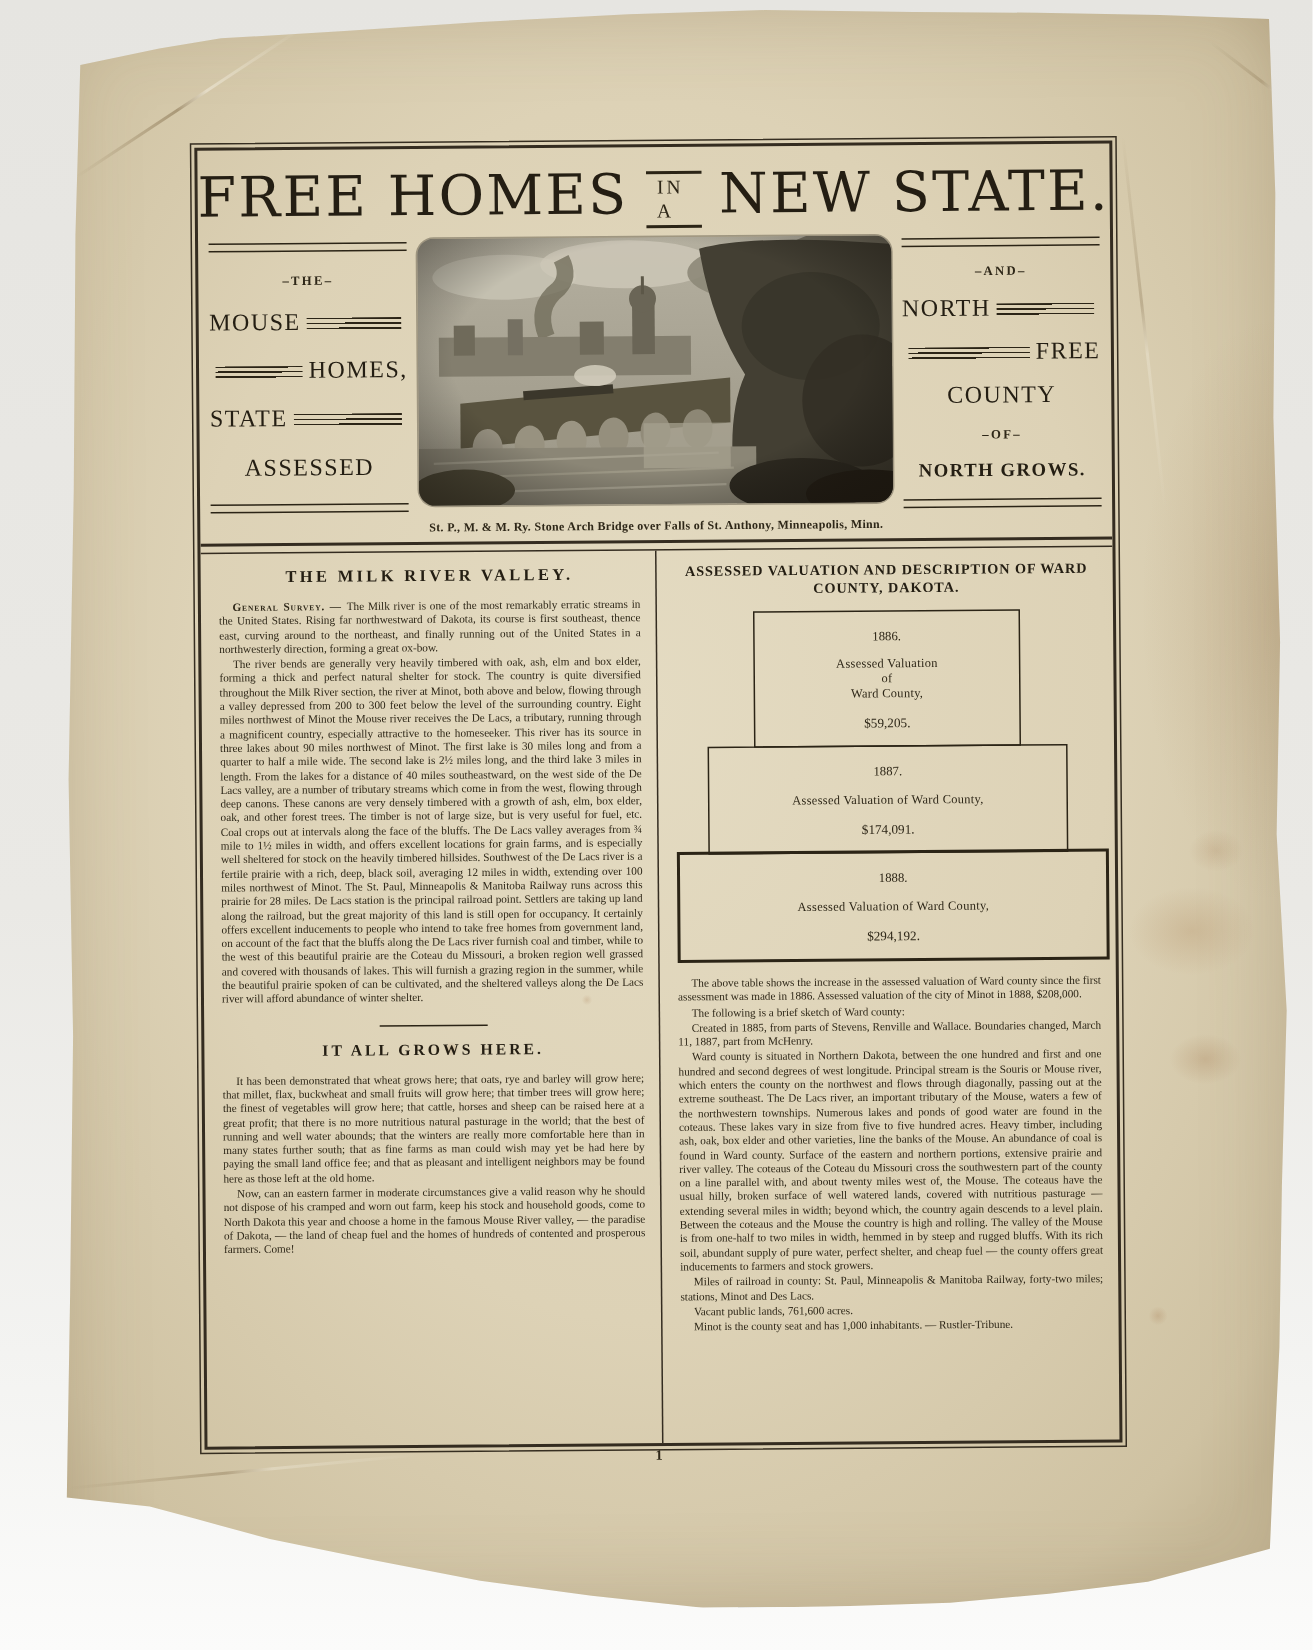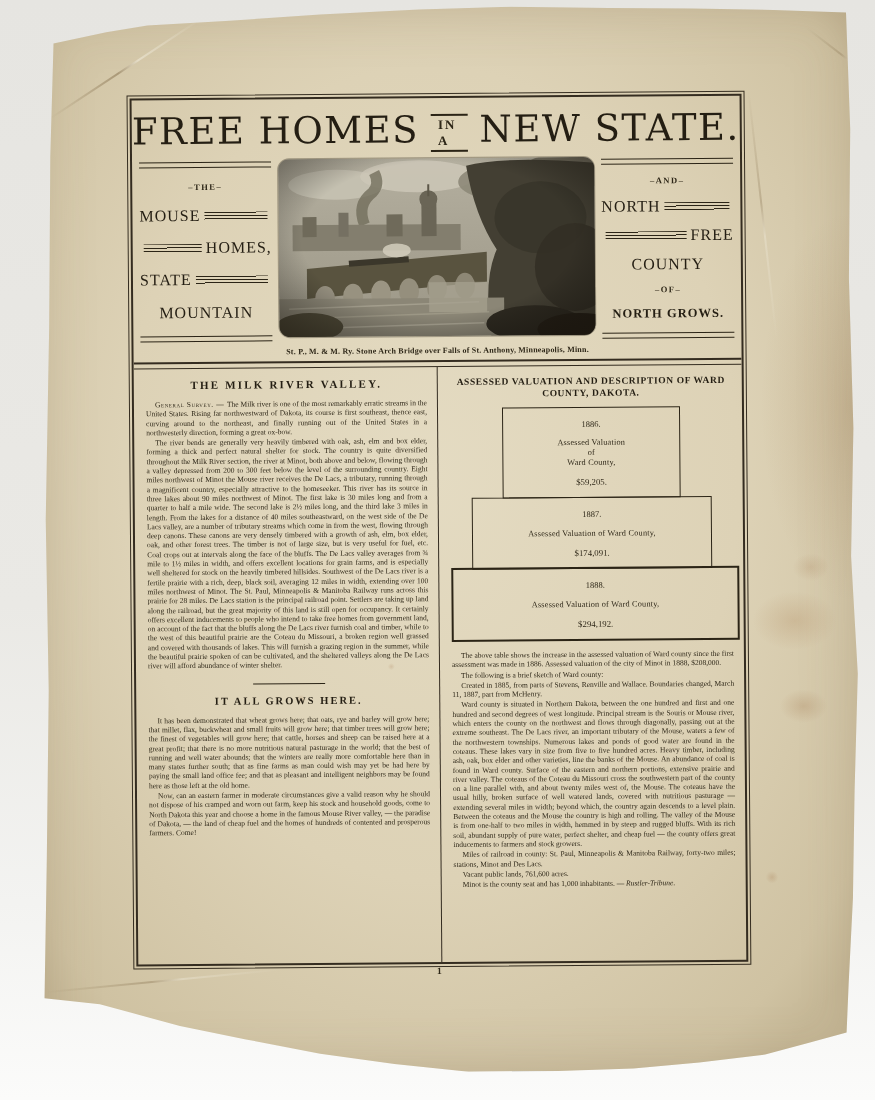--- a/index.html
+++ b/index.html
@@ -32,53 +32,53 @@
   .crease.c1{left:18px;top:110px;width:180px;transform:rotate(-33deg);}
   .crease.c2{left:716px;top:88px;width:252px;transform:rotate(84deg);opacity:.6;}
   .crease.c3{left:6px;top:984px;width:235px;transform:rotate(-5deg);opacity:.7;}
   .crease.c4{left:775px;top:26px;width:95px;transform:rotate(38deg);opacity:.55;}
   
   .frame{position:absolute;left:94px;top:89px;width:612px;height:868px;border:1px solid #362e21;padding:2px;box-sizing:content-box;}
   .frame-inner{width:612px;height:868px;border:2px solid #342c20;box-sizing:border-box;position:relative;overflow:hidden;color:#2e2718;}
   
   .title-row{display:flex;justify-content:center;align-items:center;gap:12px;margin-top:10px;}
   .title-main{font-family:"DejaVu Serif", serif;font-size:37px;letter-spacing:1.5px;color:#241e13;white-space:nowrap;}
-  .in-a{font-size:13px;font-weight:bold;letter-spacing:2px;border-top:2px solid #2b2416;border-bottom:2px solid #2b2416;padding:1px 7px;transform:translateY(3px);}
+  .in-a{font-size:13px;font-weight:normal;letter-spacing:2px;border-top:2px solid #2b2416;border-bottom:2px solid #2b2416;padding:1px 7px;transform:translateY(3px);}
   .masthead{display:flex;margin-top:7px;height:184px;}
   .side-block{width:147px;display:flex;flex-direction:column;justify-content:space-between;align-items:center;box-sizing:border-box;padding:2px 7px;}
   .double-rule{width:100%;height:6px;box-sizing:border-box;border-top:1.3px solid #2b2416;border-bottom:1.3px solid #2b2416;}
   .kicker{font-size:8.5px;font-weight:bold;letter-spacing:1.5px;}
   .mh-row{display:flex;align-items:center;width:100%;font-size:16px;letter-spacing:1px;color:#241e13;}
   .mh-row.center{justify-content:center;}
   .mh-sm{font-size:12.5px;font-weight:bold;white-space:nowrap;}
   .orn{flex:1;height:8px;margin:0 4px;background:repeating-linear-gradient(to bottom,#2b2416 0px,#2b2416 1px,transparent 1px,transparent 3.3px);}
   .engraving{width:318px;height:178px;border-radius:11px;overflow:hidden;position:relative;box-shadow:0 0 0 1px rgba(40,33,22,.35), inset 0 0 14px rgba(20,15,8,.6);}
   .caption{font-size:8px;font-weight:bold;text-align:center;margin-top:4px;letter-spacing:.2px;}
   .mid-rule{margin-top:5px;height:4px;border-top:2.4px solid #342c20;border-bottom:1.1px solid #342c20;}
   
   .columns{display:flex;height:600px;}
   .col{width:306px;box-sizing:border-box;padding:7px 10px 0 12px;overflow:hidden;}
   .col-left{border-right:1px solid #342c20;}
   .col-h{font-size:11px;font-weight:bold;letter-spacing:2.2px;text-align:center;margin:3px 0 9px;color:#241e13;}
   .col-h2{font-size:10.5px;font-weight:bold;letter-spacing:2px;text-align:center;margin:0 0 9px;color:#241e13;}
   .col p{font-size:7.5px;line-height:9.3px;text-align:justify;text-indent:9px;margin:0 0 1px;}
-  .smallcaps{font-variant:small-caps;letter-spacing:.6px;font-weight:normal;}
+  .smallcaps{font-variant:small-caps;letter-spacing:.6px;font-weight:bold;}
   .short-rule{width:72px;border-top:1.1px solid #2b2416;margin:13px auto 11px;}
   .rc-h{font-size:9.5px;font-weight:bold;letter-spacing:.6px;text-align:center;margin:2px 6px 8px;line-height:12px;color:#241e13;}
   
   .pyr{margin:4px 0 9px;}
   .vbox{border:1.5px solid #2b2416;margin:0 auto;text-align:center;box-sizing:border-box;background:transparent;}
   .vbox .yr{font-size:8.5px;margin-top:11px;}
   .vbox .lbl{font-size:8.3px;line-height:11px;margin-top:9px;letter-spacing:.2px;}
   .vbox .amt{font-size:8.8px;margin:9px 0 10px;}
   .vb1{width:178px;}
   .vb1 .lbl{line-height:10px;}
   .vb2{width:240px;margin-top:-1.5px;}
   .vb3{width:288px;margin-top:-1.5px;border-width:2.3px;}
-  .attribution{font-style:italic;}
+  .attribution{}
   .pagenum{position:absolute;left:388px;top:962px;width:24px;text-align:center;font-size:9.5px;font-weight:bold;color:#2e2718;}
 </style>
 </head>
 <body>
 
 <div class="photo">
   <div class="paper">
     <div class="crease c1"></div>
     <div class="crease c2"></div>
     <div class="crease c3"></div>
@@ -103,21 +103,21 @@
               </div>
             <div class="mh-row">
                 <span class="orn"></span>
                 <span>HOMES,</span>
               </div>
             <div class="mh-row">
                 <span>STATE</span>
                 <span class="orn"></span>
               </div>
             <div class="mh-row center">
-                <span>MOUNTAIN</span>
+                <span>ASSESSED</span>
               </div>
             <div class="double-rule"></div>
           </div>
 
           <div class="engraving">
             <svg width="318" height="178" viewBox="0 0 318 178">
               <defs>
                 <linearGradient id="sky" x1="0" y1="0" x2="0" y2="1">
                   <stop offset="0" stop-color="#b4af9f"></stop>
                     <stop offset="1" stop-color="#9b9686"></stop>

